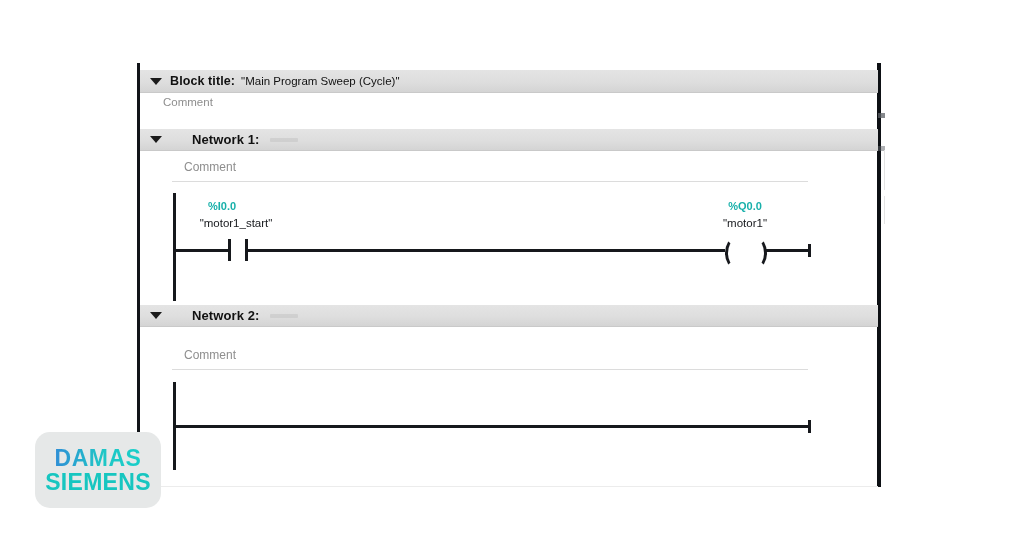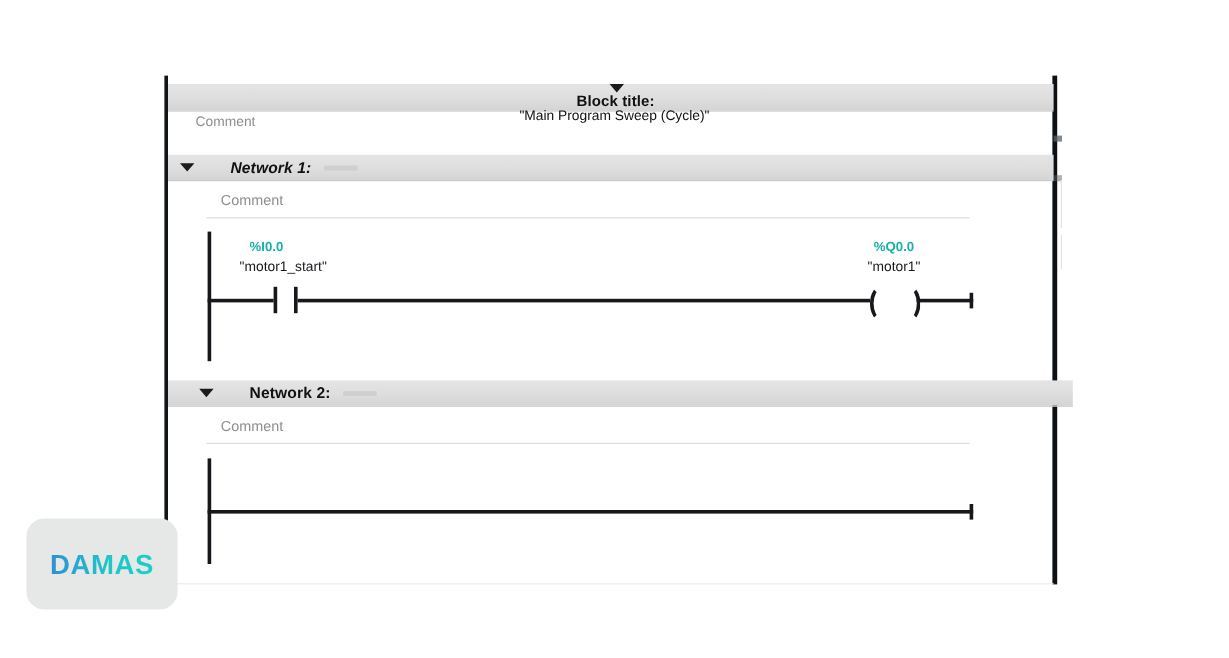--- a/index.html
+++ b/index.html
@@ -30,23 +30,23 @@
     position:absolute;left:884px;width:1px;background:#e3e3e3;
   }
 
   
   .band{
     position:absolute;left:140px;width:738px;
     background:linear-gradient(to bottom,#e4e4e4 0%,#dedede 55%,#d4d4d4 100%);
     border-bottom:1px solid #c9c9c9;
     display:flex;align-items:center;
   }
-  .band.block{top:70px;height:22px;flex-direction:column;}
-  .band.net{top:129px;height:21px;font-style:italic;}
-  .band.net2{top:317px;height:21px;padding-left:16px;}
+  .band.block{top:70px;height:22px;}
+  .band.net{top:129px;height:21px;}
+  .band.net2{top:305px;height:21px;}
 
   .caret{
     width:0;height:0;border-left:6px solid transparent;
     border-right:6px solid transparent;border-top:7px solid #1b1b1b;
     flex:0 0 auto;
   }
   .band.block .caret{margin-left:10px;}
   .band.net .caret,.band.net2 .caret{margin-left:10px;}
 
   .band-title{
@@ -116,21 +116,21 @@
     position:absolute;font-size:11px;font-weight:bold;color:#18b0aa;
     white-space:nowrap;text-align:center;
   }
   .tagname{
     position:absolute;font-size:11.5px;color:#16181c;
     white-space:nowrap;text-align:center;
   }
 
   
   #logo{
-    position:absolute;left:22px;top:432px;width:126px;height:76px;
+    position:absolute;left:35px;top:432px;width:126px;height:76px;
     background:#e6e8e8;border-radius:15px;
     display:flex;flex-direction:column;align-items:center;
     justify-content:center;line-height:1;
   }
   .logo-damas{
     font-size:23px;font-weight:bold;letter-spacing:.5px;
     background:linear-gradient(90deg,#2f8fd6 0%,#1fc6c6 55%,#19cfc9 100%);
     -webkit-background-clip:text;background-clip:text;color:transparent;
   }
   .logo-siemens{
@@ -201,13 +201,14 @@
 <div class="net-body">
   <div class="prail" style="left:173px;top:382px;height:88px;"></div>
   <div class="wire" style="left:173px;top:425px;width:638px;"></div>
   <div class="endtick" style="left:808px;top:420px;"></div>
 </div>
 
 <div class="sep bottom"></div>
 
 <div id="logo">
   <div class="logo-damas">DAMAS</div>
+  <div class="logo-siemens">SIEMENS</div>
 </div>
 
 </body></html>

